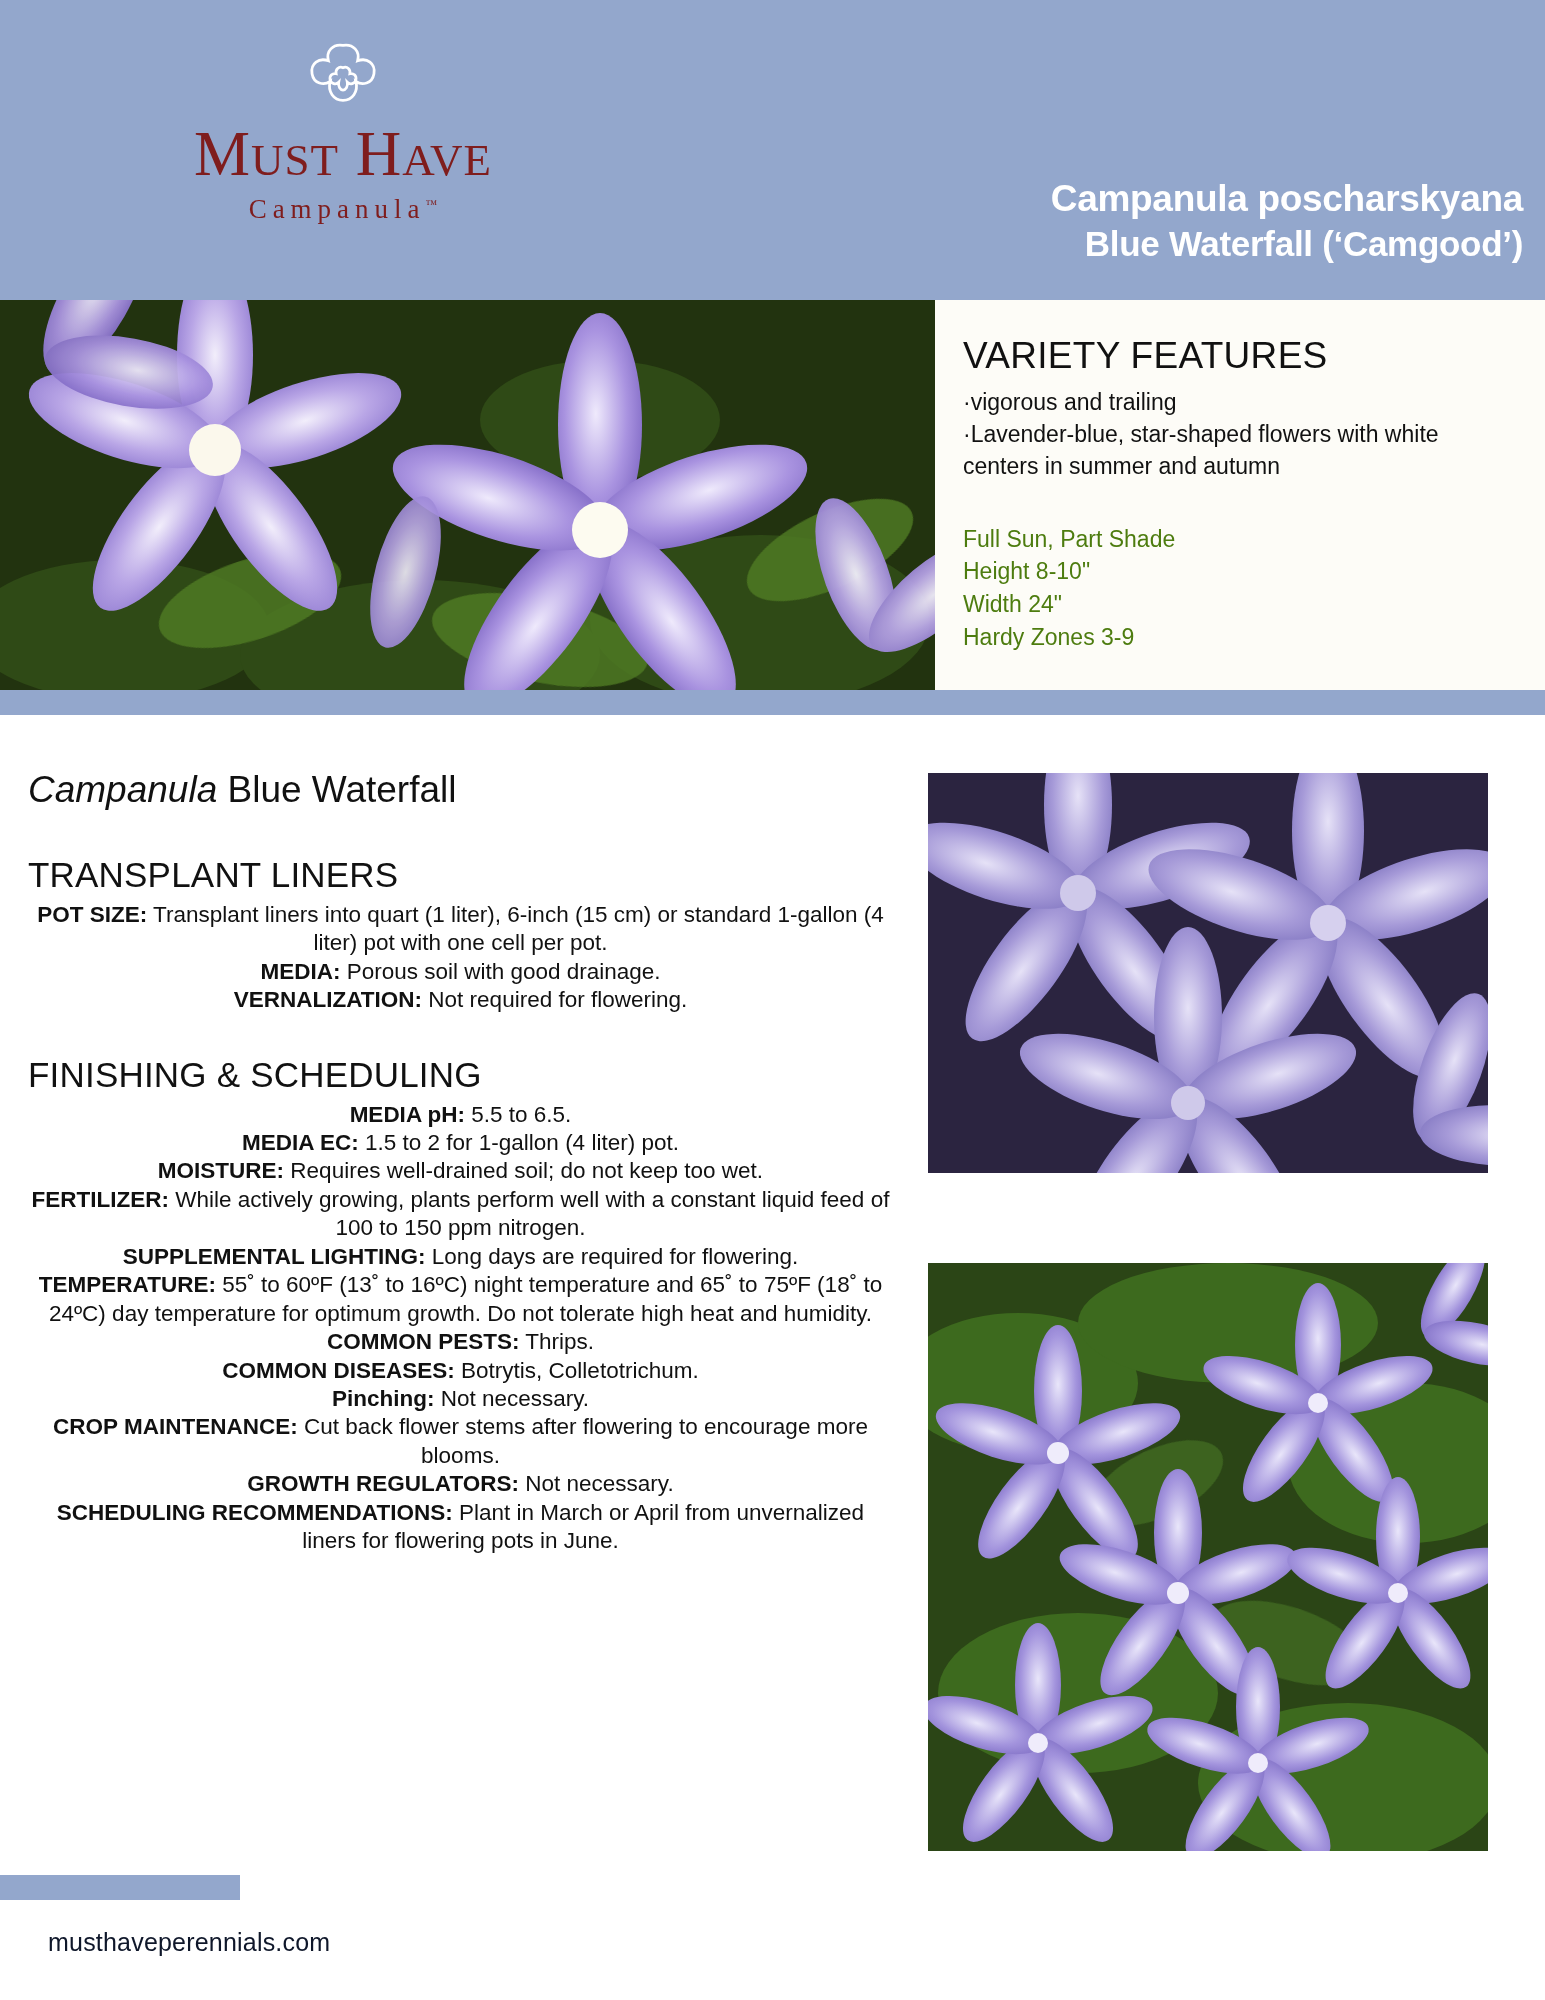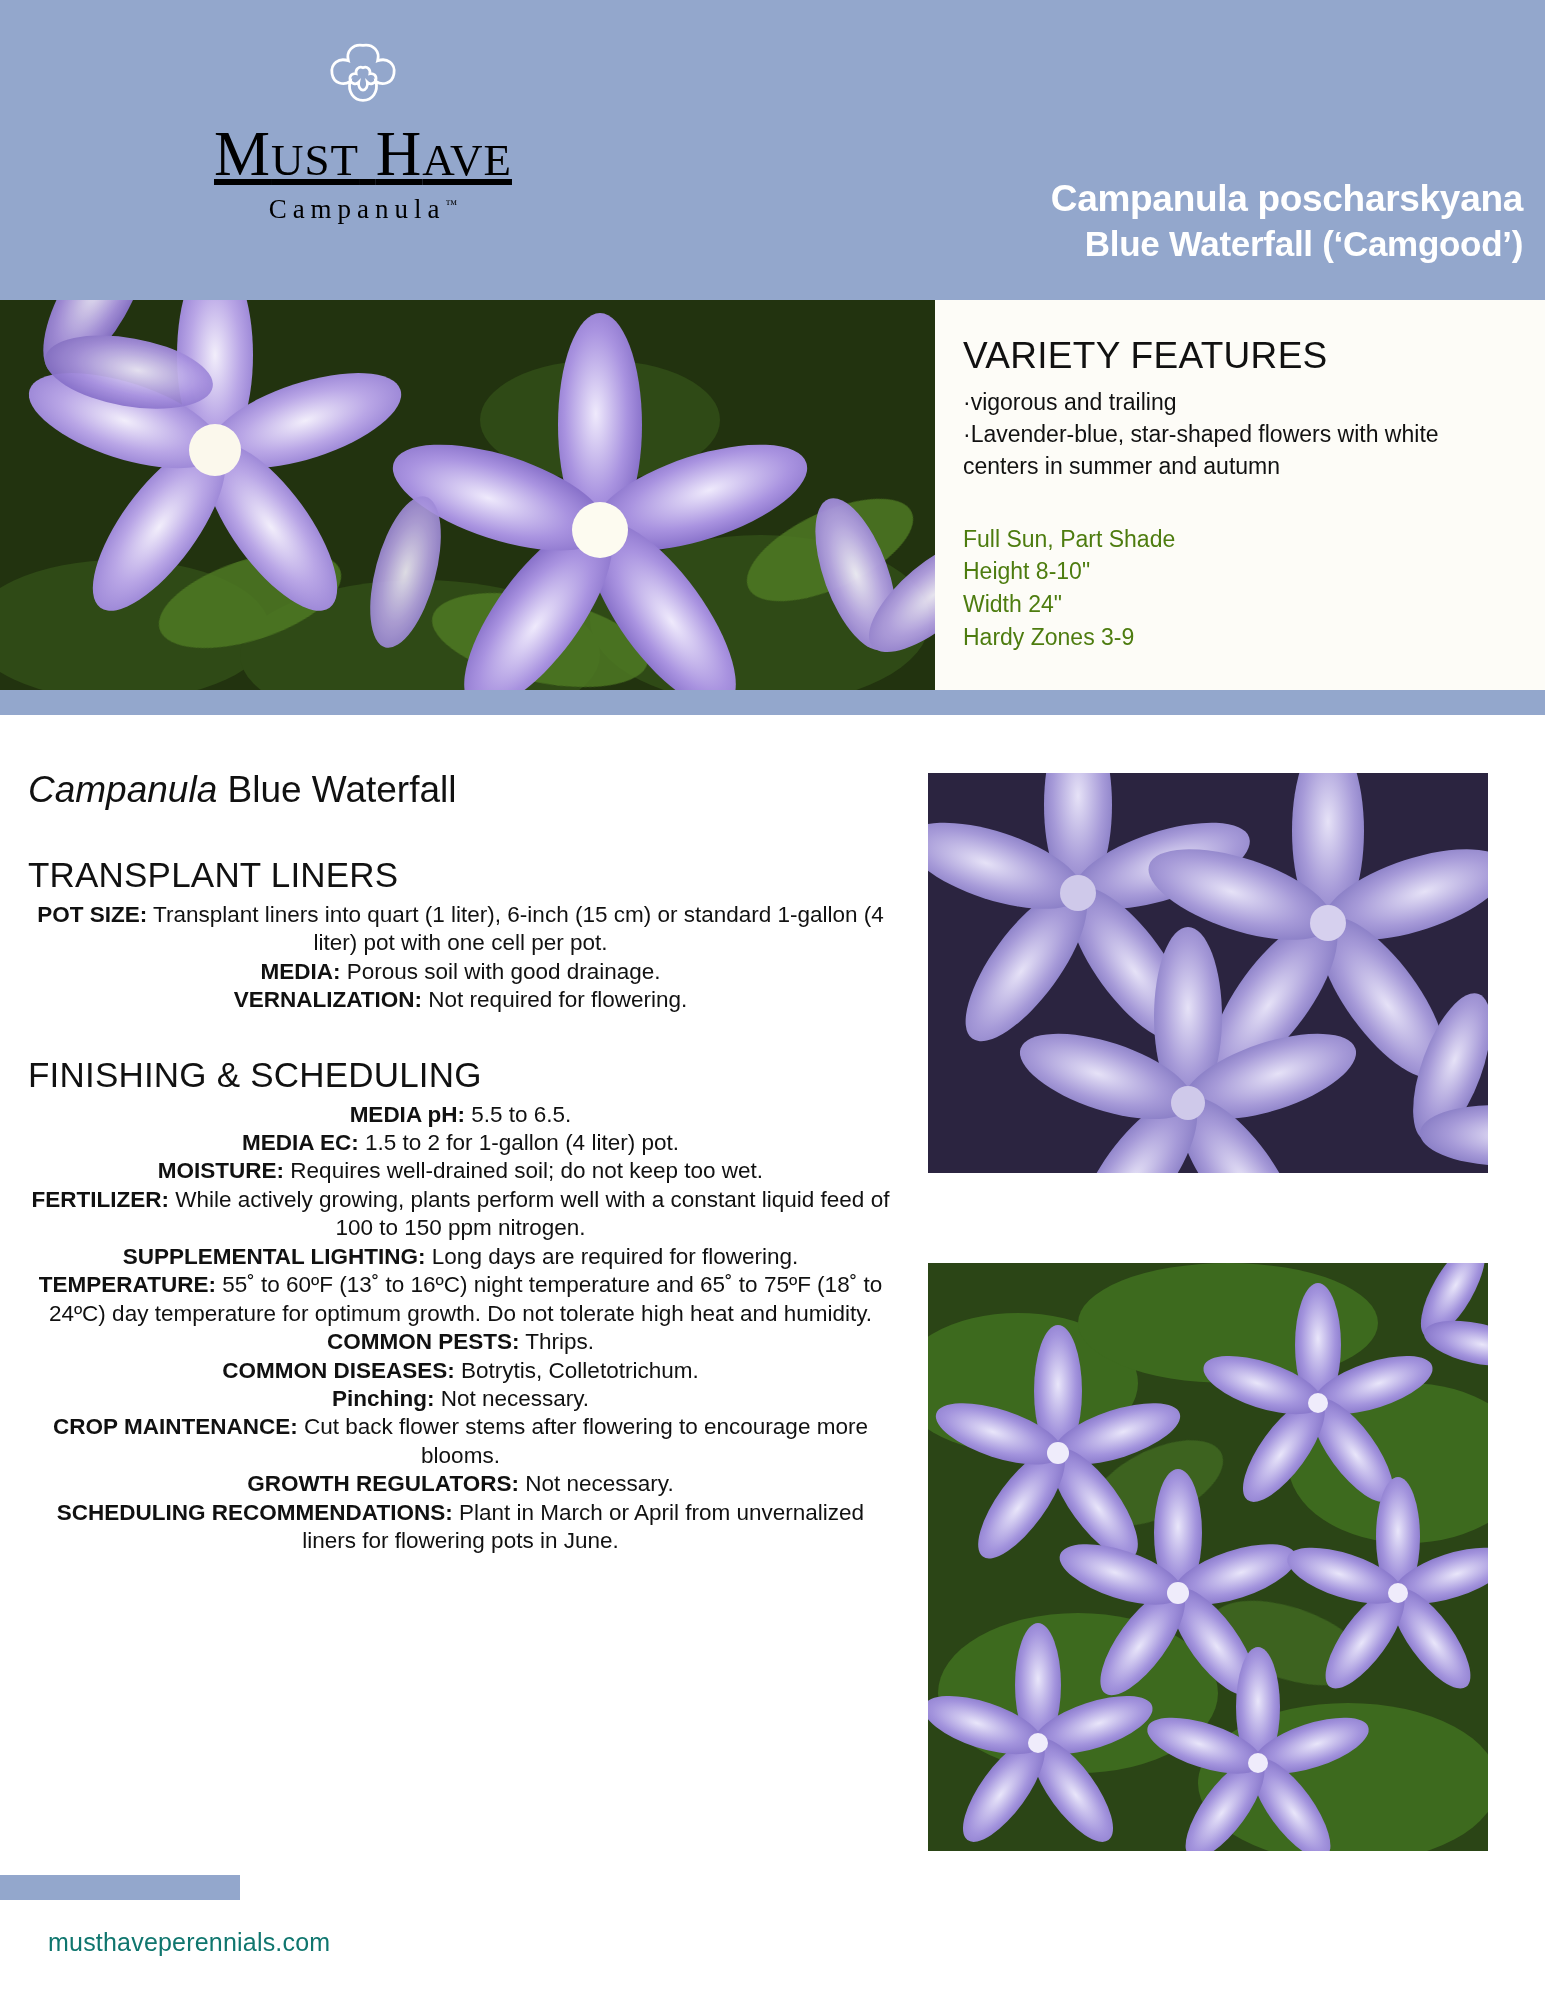--- a/index.html
+++ b/index.html
@@ -11,22 +11,22 @@
     position:relative;
     overflow:hidden;
   }
 
   
   .header {
     position:absolute; left:0; top:0; width:1545px; height:300px;
     background:#93a7cc;
   }
   .logo {
-    position:absolute; left:148px; top:35px; width:430px; height:220px;
-    text-align:center; color:#000000;text-decoration:underline;
+    position:absolute; left:128px; top:35px; width:430px; height:220px;
+    text-align:center; color:#7f1d1d;
   }
   .logo-flower { display:block; margin:0 auto 2px auto; width:86px; height:86px; }
   .logo-main {
     font-family:"Liberation Serif", serif;
     font-size:63px; letter-spacing:1px; line-height:1.0;
     font-weight:400; white-space:nowrap;
   }
   .logo-main .sc { font-size:45px; }
   .logo-sub {
     font-family:"Liberation Serif", serif;
@@ -97,21 +97,21 @@
   .side-photo-1 { top:58px; height:400px; }
   .side-photo-2 { top:548px; height:588px; }
 
   
   .footer-bar {
     position:absolute; left:0; top:1875px; width:240px; height:25px;
     background:#93a7cc;
   }
   .footer-url {
     position:absolute; left:48px; top:1928px;
-    font-size:25px; color:#0f766e; letter-spacing:0.2px;
+    font-size:25px; color:#0f172a; letter-spacing:0.2px;
   }
 
   
   .photo-svg { display:block; width:100%; height:100%; }
 </style>
 </head>
 <body>
 
 <div class="header">
 

